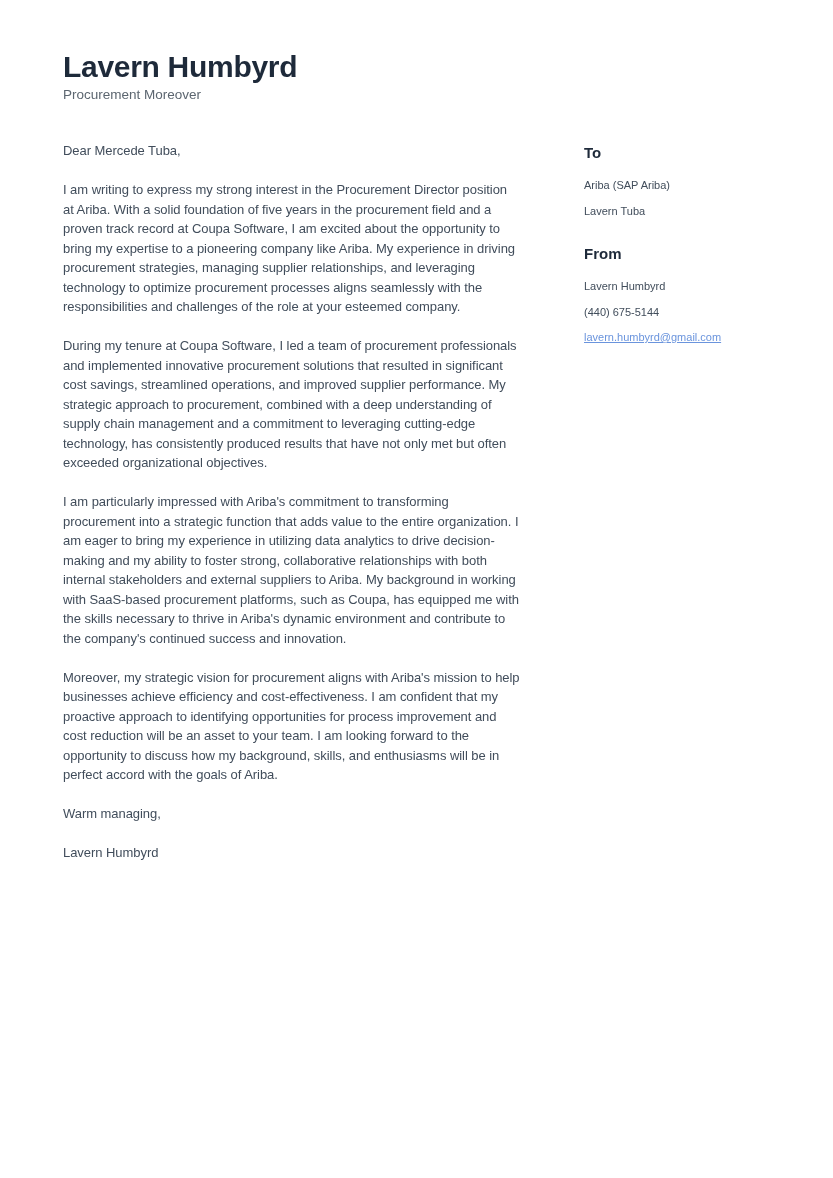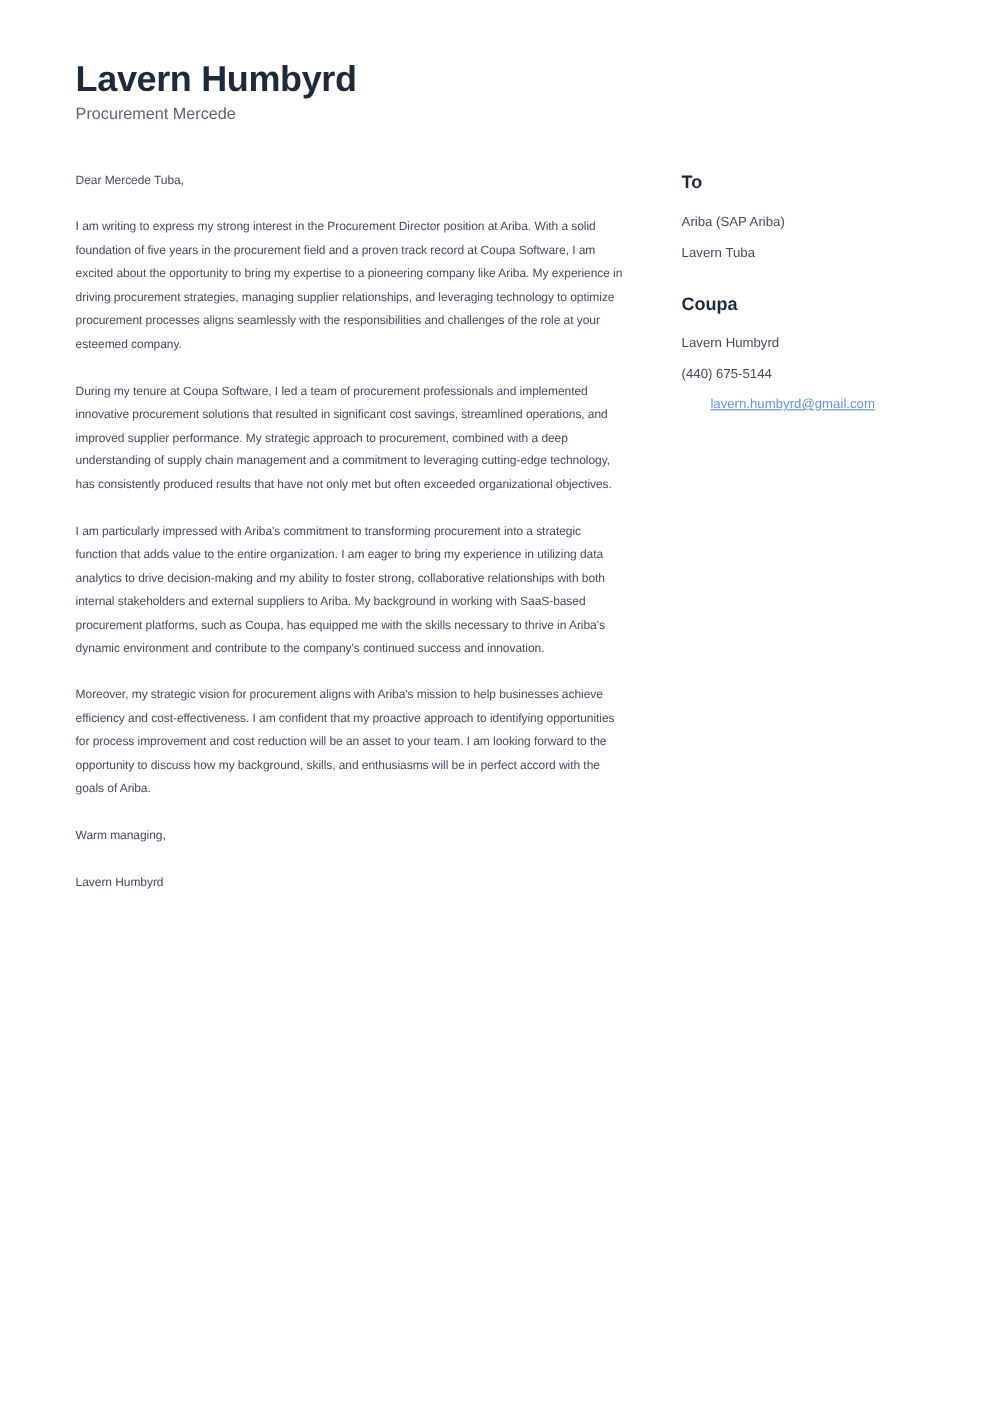--- a/index.html
+++ b/index.html
@@ -35,34 +35,34 @@
     line-height: 17px;
     color: #5c6670;
   }
   
   .letter {
     position: absolute;
     left: 63px;
     top: 141px;
     width: 457px;
     color: #414d5b;
-    font-size: 10px;
+    font-size: 13px;
     line-height: 19.5px;
     letter-spacing: -0.05px;
   }
   .letter p {
     margin: 0 0 19.5px 0;
   }
   .letter p:last-child {
     margin-bottom: 0;
   }
   
   .sidebar {
     position: absolute;
-    left: 568px;
+    left: 584px;
     top: 143px;
     width: 230px;
   }
   .side-section + .side-section {
     margin-top: 20px;
   }
   .side-heading {
     margin: 0 0 10px 0;
     font-size: 15px;
     line-height: 20px;
@@ -71,31 +71,30 @@
   }
   .side-item {
     font-size: 11px;
     line-height: 25.5px;
     color: #414d5b;
   }
   .email-link {
     color: #6a94dd;
     text-decoration: underline;
     cursor: pointer;
-    margin-left: 24px;
   }
 </style>
 </head>
 <body>
 
 <div class="page">
 
   <div class="header">
     <h1 class="applicant-name">Lavern Humbyrd</h1>
-    <div class="job-title">Procurement Mercede</div>
+    <div class="job-title">Procurement Moreover</div>
   </div>
 
   <div class="letter">
     <p>Dear Mercede Tuba,</p>
     <p>I am writing to express my strong interest in the Procurement Director position at Ariba. With a solid foundation of five years in the procurement field and a proven track record at Coupa Software, I am excited about the opportunity to bring my expertise to a pioneering company like Ariba. My experience in driving procurement strategies, managing supplier relationships, and leveraging technology to optimize procurement processes aligns seamlessly with the responsibilities and challenges of the role at your esteemed company.</p>
     <p>During my tenure at Coupa Software, I led a team of procurement professionals and implemented innovative procurement solutions that resulted in significant cost savings, streamlined operations, and improved supplier performance. My strategic approach to procurement, combined with a deep understanding of supply chain management and a commitment to leveraging cutting-edge technology, has consistently produced results that have not only met but often exceeded organizational objectives.</p>
     <p>I am particularly impressed with Ariba's commitment to transforming procurement into a strategic function that adds value to the entire organization. I am eager to bring my experience in utilizing data analytics to drive decision-making and my ability to foster strong, collaborative relationships with both internal stakeholders and external suppliers to Ariba. My background in working with SaaS-based procurement platforms, such as Coupa, has equipped me with the skills necessary to thrive in Ariba's dynamic environment and contribute to the company's continued success and innovation.</p>
     <p>Moreover, my strategic vision for procurement aligns with Ariba's mission to help businesses achieve efficiency and cost-effectiveness. I am confident that my proactive approach to identifying opportunities for process improvement and cost reduction will be an asset to your team. I am looking forward to the opportunity to discuss how my background, skills, and enthusiasms will be in perfect accord with the goals of Ariba.</p>
     <p>Warm managing,</p>
     <p>Lavern Humbyrd</p>
@@ -103,21 +102,21 @@
 
   <div class="sidebar">
 
     <div class="side-section">
       <h2 class="side-heading">To</h2>
       <div class="side-item">Ariba (SAP Ariba)</div>
       <div class="side-item">Lavern Tuba</div>
     </div>
 
     <div class="side-section">
-      <h2 class="side-heading">Coupa</h2>
+      <h2 class="side-heading">From</h2>
       <div class="side-item">Lavern Humbyrd</div>
       <div class="side-item">(440) 675-5144</div>
       <div class="side-item">
         <a class="email-link">lavern.humbyrd@gmail.com</a>
       </div>
     </div>
 
   </div>
 
 </div>

